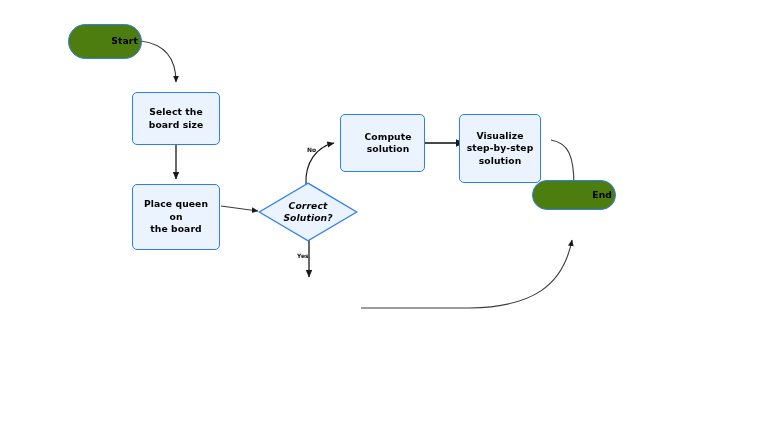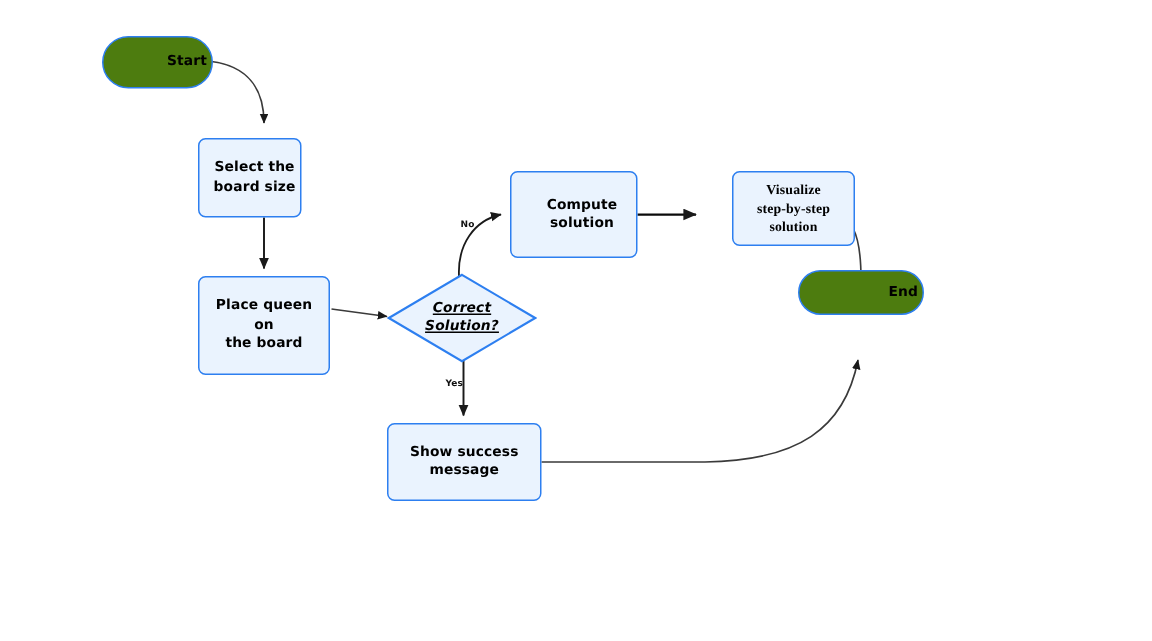--- a/index.html
+++ b/index.html
@@ -57,21 +57,20 @@
     font-size: 9.2px;
     letter-spacing: 0.1px;
     justify-content: flex-end;
   }
   .decision {
     background: transparent;
     border: none;
     font-size: 9.2px;
     font-style: italic;
     letter-spacing: 0.1px;
-    text-decoration: underline;
   }
   .decision .diamond-shape {
     position: absolute;
     left: 0;
     top: 0;
     width: 100%;
     height: 100%;
     z-index: -1;
   }
   .decision .label {
@@ -117,21 +116,21 @@
 
     <path d="M309,240 L309,277" fill="none" stroke="#1a1a1a" stroke-width="1.3" marker-end="url(#arrowDark)"></path>
 
     <path d="M361,308 L470,308 C532,307 563,286 572,240" fill="none" stroke="#3a3a3a" stroke-width="1.1" marker-end="url(#arrowDark)"></path>
   </svg>
 
   <div class="node terminator" style="left:68px; top:24px; width:74px; height:35px;">
     <span class="label">Start</span>
   </div>
 
-  <div class="node proc" style="left:132px; top:92px; width:69px; height:53px;justify-content:flex-end;">
+  <div class="node proc" style="left:132px; top:92px; width:88px; height:53px;">
     <span class="label">Select the
 board size</span>
   </div>
 
   <div class="node proc" style="left:132px; top:184px; width:88px; height:66px;">
     <span class="label">Place queen on
 the board</span>
   </div>
 
   <div class="node decision" style="left:258px; top:182px; width:100px; height:60px;">
@@ -140,30 +139,26 @@
     </svg>
     <span class="label">Correct
 Solution?</span>
   </div>
 
   <div class="node proc" style="left:340px; top:114px; width:85px; height:58px;padding-left:11px;">
     <span class="label">Compute
 solution</span>
   </div>
 
-  <div class="node proc" style="left:488px; top:114px; width:82px; height:50px;font-family:Liberation Serif, serif;">
+  <div class="node proc" style="left:459px; top:114px; width:82px; height:69px;">
     <span class="label">Visualize
 step-by-step
 solution</span>
   </div>
 
-  <div class="node proc" style="left:258px; top:282px; width:103px; height:52px;">
-    <span class="label">Show success
-message</span>
-  </div>
 
   <div class="node terminator" style="left:532px; top:180px; width:84px; height:30px;">
     <span class="label">End</span>
   </div>
 
   <div class="edge-label" style="left:307px; top:146px;">
     <span>No</span>
   </div>
 
   <div class="edge-label" style="left:297px; top:252px;">

